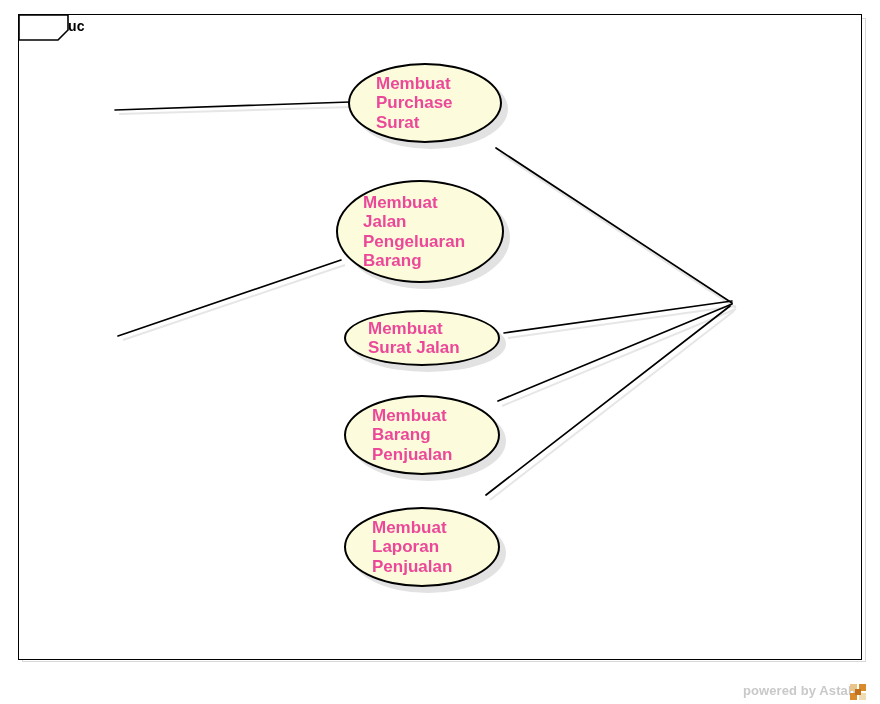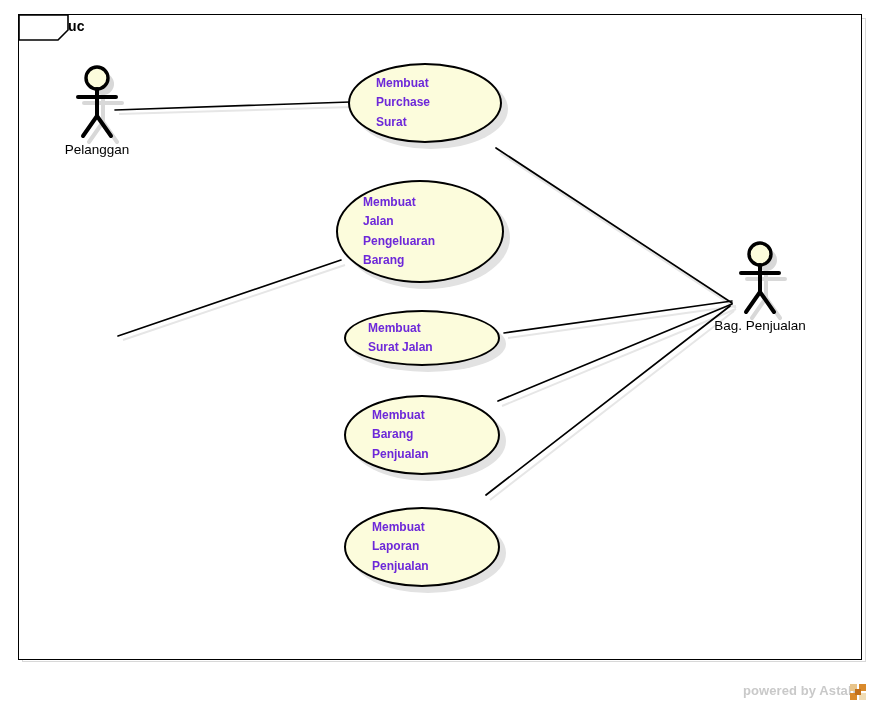--- a/index.html
+++ b/index.html
@@ -97,23 +97,23 @@
     position: absolute;
     left: 0; top: 0;
     width: 100%;
     height: 100%;
     display: flex;
     flex-direction: column;
     align-items: flex-start;
     justify-content: center;
     padding-left: 28px;
     box-sizing: border-box;
-    font-size: 12px;
+    font-size: 17px;
     font-weight: bold;
-    color: #6d28d9;
+    color: #ec4899;
     line-height: 19.5px;
     white-space: nowrap;
     text-align: center;
   }
 
   
   .actor {
     position: absolute;
   }
   .actor-label {
@@ -228,60 +228,22 @@
   <div class="usecase" style="left:344px; top:507px; width:156px; height:80px;">
     <div class="uc-shadow"></div>
     <div class="uc-body"></div>
     <div class="uc-text">
       <span>Membuat</span>
       <span>Laporan</span>
       <span>Penjualan</span>
     </div>
   </div>
 
-  <div class="actor" style="left:57px; top:64px; width:80px; height:100px;">
-    <svg width="80" height="80" viewBox="0 0 80 80">
-      <g stroke="#d8d8d8" stroke-width="4" fill="none" stroke-linecap="round" transform="translate(6,6)">
-        <circle cx="40" cy="14" r="11" fill="#d8d8d8" stroke="none"></circle>
-        <line x1="40" y1="25" x2="40" y2="52"></line>
-        <line x1="21" y1="33" x2="59" y2="33"></line>
-        <line x1="40" y1="52" x2="26" y2="72"></line>
-        <line x1="40" y1="52" x2="54" y2="72"></line>
-      </g>
-      <g stroke="#000000" stroke-width="4" fill="none" stroke-linecap="round">
-        <circle cx="40" cy="14" r="11" fill="#FCFCDC" stroke="#000000" stroke-width="3.4"></circle>
-        <line x1="40" y1="25" x2="40" y2="52"></line>
-        <line x1="21" y1="33" x2="59" y2="33"></line>
-        <line x1="40" y1="52" x2="26" y2="72"></line>
-        <line x1="40" y1="52" x2="54" y2="72"></line>
-      </g>
-    </svg>
-    <span class="actor-label">Pelanggan</span>
-  </div>
-
-
-  <div class="actor" style="left:720px; top:240px; width:80px; height:100px;">
-    <svg width="80" height="80" viewBox="0 0 80 80">
-      <g stroke="#d8d8d8" stroke-width="4" fill="none" stroke-linecap="round" transform="translate(6,6)">
-        <circle cx="40" cy="14" r="11" fill="#d8d8d8" stroke="none"></circle>
-        <line x1="40" y1="25" x2="40" y2="52"></line>
-        <line x1="21" y1="33" x2="59" y2="33"></line>
-        <line x1="40" y1="52" x2="26" y2="72"></line>
-        <line x1="40" y1="52" x2="54" y2="72"></line>
-      </g>
-      <g stroke="#000000" stroke-width="4" fill="none" stroke-linecap="round">
-        <circle cx="40" cy="14" r="11" fill="#FCFCDC" stroke="#000000" stroke-width="3.4"></circle>
-        <line x1="40" y1="25" x2="40" y2="52"></line>
-        <line x1="21" y1="33" x2="59" y2="33"></line>
-        <line x1="40" y1="52" x2="26" y2="72"></line>
-        <line x1="40" y1="52" x2="54" y2="72"></line>
-      </g>
-    </svg>
-    <span class="actor-label">Bag. Penjualan</span>
-  </div>
+
+
 
   <div class="watermark">
     <span class="watermark-text">powered by Astah</span>
     <svg class="watermark-logo" viewBox="0 0 16 16">
       <rect x="0" y="0" width="7" height="7" fill="#e8c48a"></rect>
       <rect x="9" y="0" width="7" height="7" fill="#d98a2b"></rect>
       <rect x="0" y="9" width="7" height="7" fill="#d98a2b"></rect>
       <rect x="9" y="9" width="7" height="7" fill="#f0dcb4"></rect>
       <rect x="5" y="5" width="6" height="6" fill="#c2701a"></rect>
     </svg>

